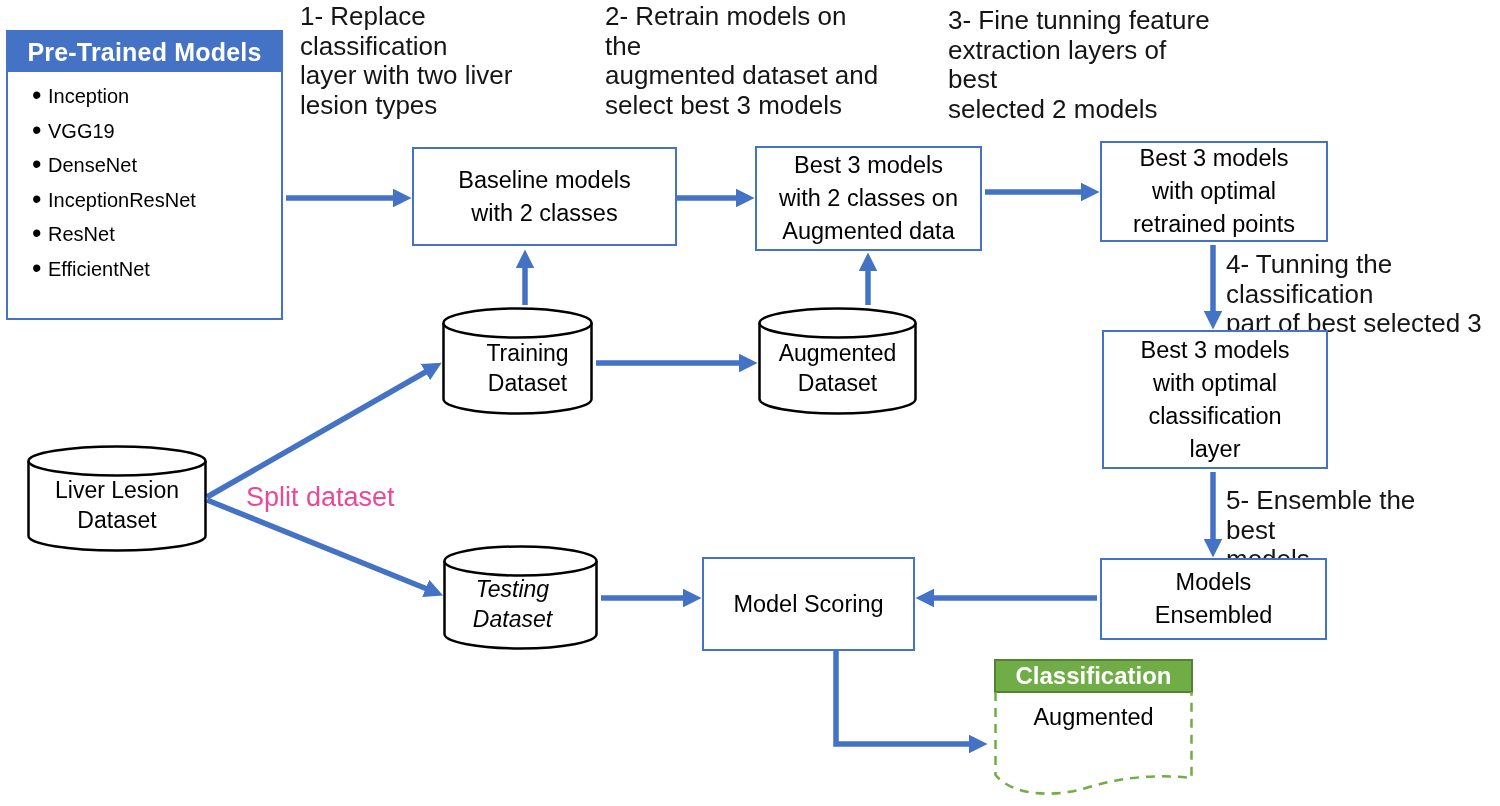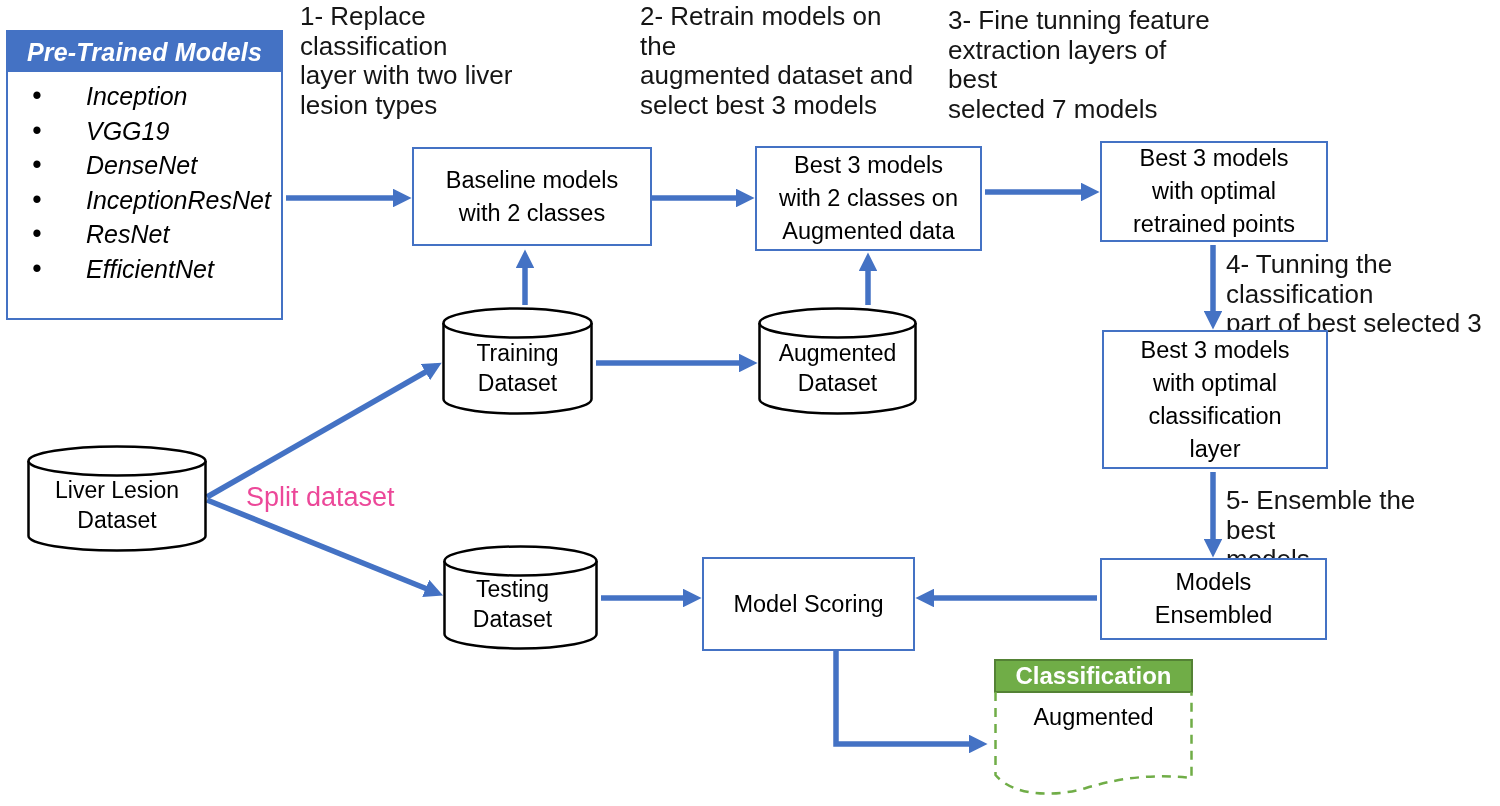--- a/index.html
+++ b/index.html
@@ -4,25 +4,25 @@
 <style>
   html,body { margin:0; padding:0; background:#ffffff; }
   .canvas {
     position:relative; width:1500px; height:806px; background:#ffffff;
     font-family:"Liberation Sans", sans-serif; overflow:hidden; color:#000;
   }
   .arrows { position:absolute; left:0; top:0; pointer-events:none; }
 
   
   .pt-panel { position:absolute; left:6px; top:30px; width:277px; height:290px;
-    border:2px solid #4472C4; background:#fff; box-sizing:border-box;font-style:italic; }
+    border:2px solid #4472C4; background:#fff; box-sizing:border-box; }
   .pt-header { background:#4472C4; color:#fff; font-size:25px; font-weight:600;
     text-align:center; height:40px; line-height:40px; letter-spacing:0.2px; }
   .pt-list { list-style:none; margin:7px 0 0 0; padding:0; }
-  .pt-list li { position:relative; padding-left:78px; font-size:25px; line-height:34.5px; }
+  .pt-list li { position:relative; padding-left:40px; font-size:20px; line-height:34.5px; }
   .pt-list li::before { content:"\2022"; position:absolute; left:24px; top:-1px; font-size:27px; }
 
   
   .note { position:absolute; font-size:26px; line-height:29.5px; color:#151515; white-space:pre-line; }
   .split-label { position:absolute; font-size:27px; color:#ec4899; }
 
   
   .pbox { position:absolute; border:2.5px solid #4472C4; background:#fff;
     box-sizing:border-box; display:flex; align-items:center; justify-content:center;
     text-align:center; font-size:23.5px; line-height:33px; white-space:pre-line; }
@@ -79,50 +79,50 @@
       <li>DenseNet</li>
       <li>InceptionResNet</li>
       <li>ResNet</li>
       <li>EfficientNet</li>
     </ul>
   </div>
 
   <div class="note" style="left:300px; top:2px;  width:262px;">1- Replace classification
 layer with two liver
 lesion types</div>
-  <div class="note" style="left:605px; top:2px;  width:282px;margin-left:35px;">2- Retrain models on the
+  <div class="note" style="left:605px; top:2px;  width:282px;">2- Retrain models on the
 augmented dataset and
 select best 3 models</div>
   <div class="note" style="left:948px; top:6px;  width:268px;">3- Fine tunning feature
 extraction layers of best
-selected 7 models</div>
+selected 2 models</div>
   <div class="note" style="left:1226px; top:250px; width:288px;">4- Tunning the classification
 part of best selected 3
 models</div>
   <div class="note" style="left:1226px; top:486px; width:244px;">5- Ensemble the best
 models</div>
   <div class="split-label" style="left:246px; top:482px;">Split dataset</div>
 
-  <div class="pbox" style="left:412px;  top:147px; width:240px; height:99px;">Baseline models
+  <div class="pbox" style="left:412px;  top:147px; width:265px; height:99px;">Baseline models
 with 2 classes</div>
   <div class="pbox" style="left:755px;  top:146px; width:227px; height:105px;">Best 3 models
 with 2 classes on
 Augmented data</div>
   <div class="pbox" style="left:1100px; top:141px; width:228px; height:101px;">Best 3 models
 with optimal
 retrained points</div>
   <div class="pbox" style="left:1102px; top:330px; width:226px; height:139px;">Best 3 models
 with optimal
 classification
 layer</div>
   <div class="pbox" style="left:1100px; top:558px; width:227px; height:82px;">Models
 Ensembled</div>
   <div class="pbox" style="left:702px;  top:557px; width:213px; height:94px;">Model Scoring</div>
 
-  <div class="cyl" style="left:442px; top:307px; width:151px; height:108px;">
+  <div class="cyl" style="left:442px; top:307px; width:151px; height:108px;padding-left:20px;">
     <svg width="151" height="108" viewBox="0 0 151 108">
       <path d="M1.5 16 L1.5 92 A74 14.5 0 0 0 149.5 92 L149.5 16" fill="#fff" stroke="#000" stroke-width="2.5"></path>
       <ellipse cx="75.5" cy="16" rx="74" ry="14.5" fill="#fff" stroke="#000" stroke-width="2.5"></ellipse>
     </svg>
     <div class="cyl-label">Training
 Dataset</div>
   </div>
 
   <div class="cyl" style="left:758px; top:307px; width:159px; height:108px;">
     <svg width="159" height="108" viewBox="0 0 159 108">
@@ -135,21 +135,21 @@
 
   <div class="cyl" style="left:27px; top:445px; width:180px; height:107px;">
     <svg width="180" height="107" viewBox="0 0 180 107">
       <path d="M1.5 16 L1.5 91 A88.5 14.5 0 0 0 178.5 91 L178.5 16" fill="#fff" stroke="#000" stroke-width="2.5"></path>
       <ellipse cx="90" cy="16" rx="88.5" ry="14.5" fill="#fff" stroke="#000" stroke-width="2.5"></ellipse>
     </svg>
     <div class="cyl-label">Liver Lesion
 Dataset</div>
   </div>
 
-  <div class="cyl" style="left:443px; top:545px; width:139px; height:105px;">
+  <div class="cyl" style="left:443px; top:545px; width:139px; height:105px;font-style:italic;">
     <svg width="155" height="105" viewBox="0 0 155 105">
       <path d="M1.5 16 L1.5 89 A76 14.5 0 0 0 153.5 89 L153.5 16" fill="#fff" stroke="#000" stroke-width="2.5"></path>
       <ellipse cx="77.5" cy="16" rx="76" ry="14.5" fill="#fff" stroke="#000" stroke-width="2.5"></ellipse>
     </svg>
     <div class="cyl-label">Testing
 Dataset</div>
   </div>
 
   <div class="green-header">Classification</div>
   <svg class="doc-shape" width="199" height="112" viewBox="0 0 199 112">

